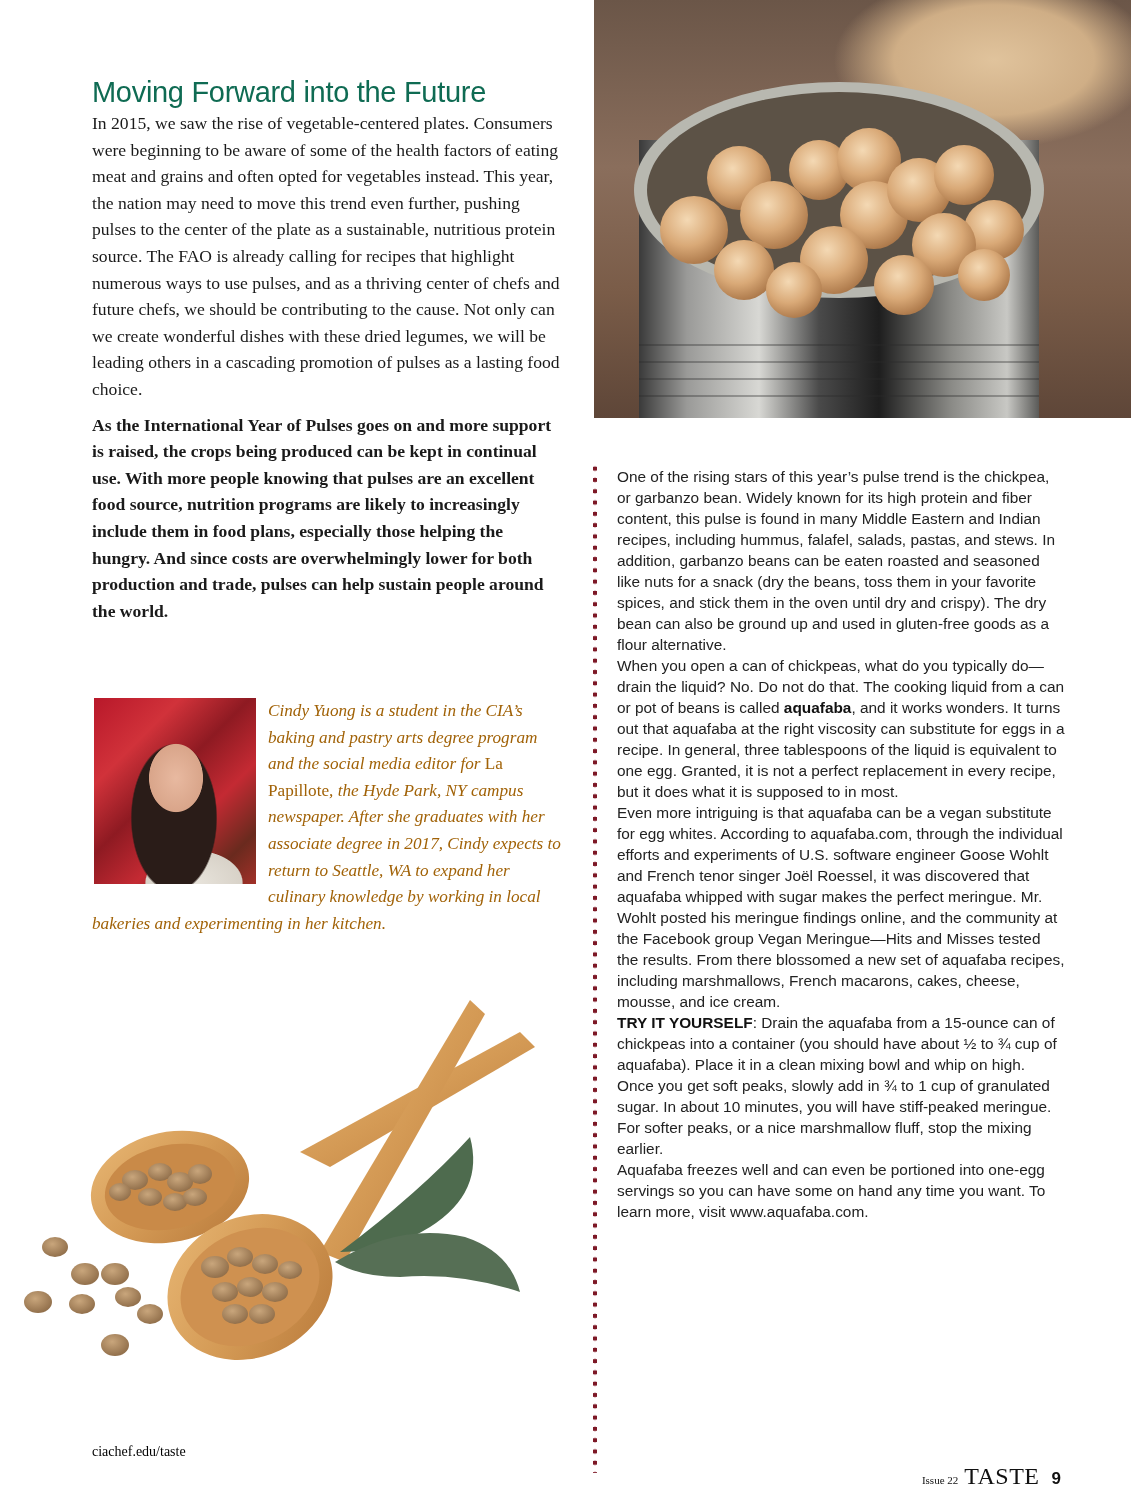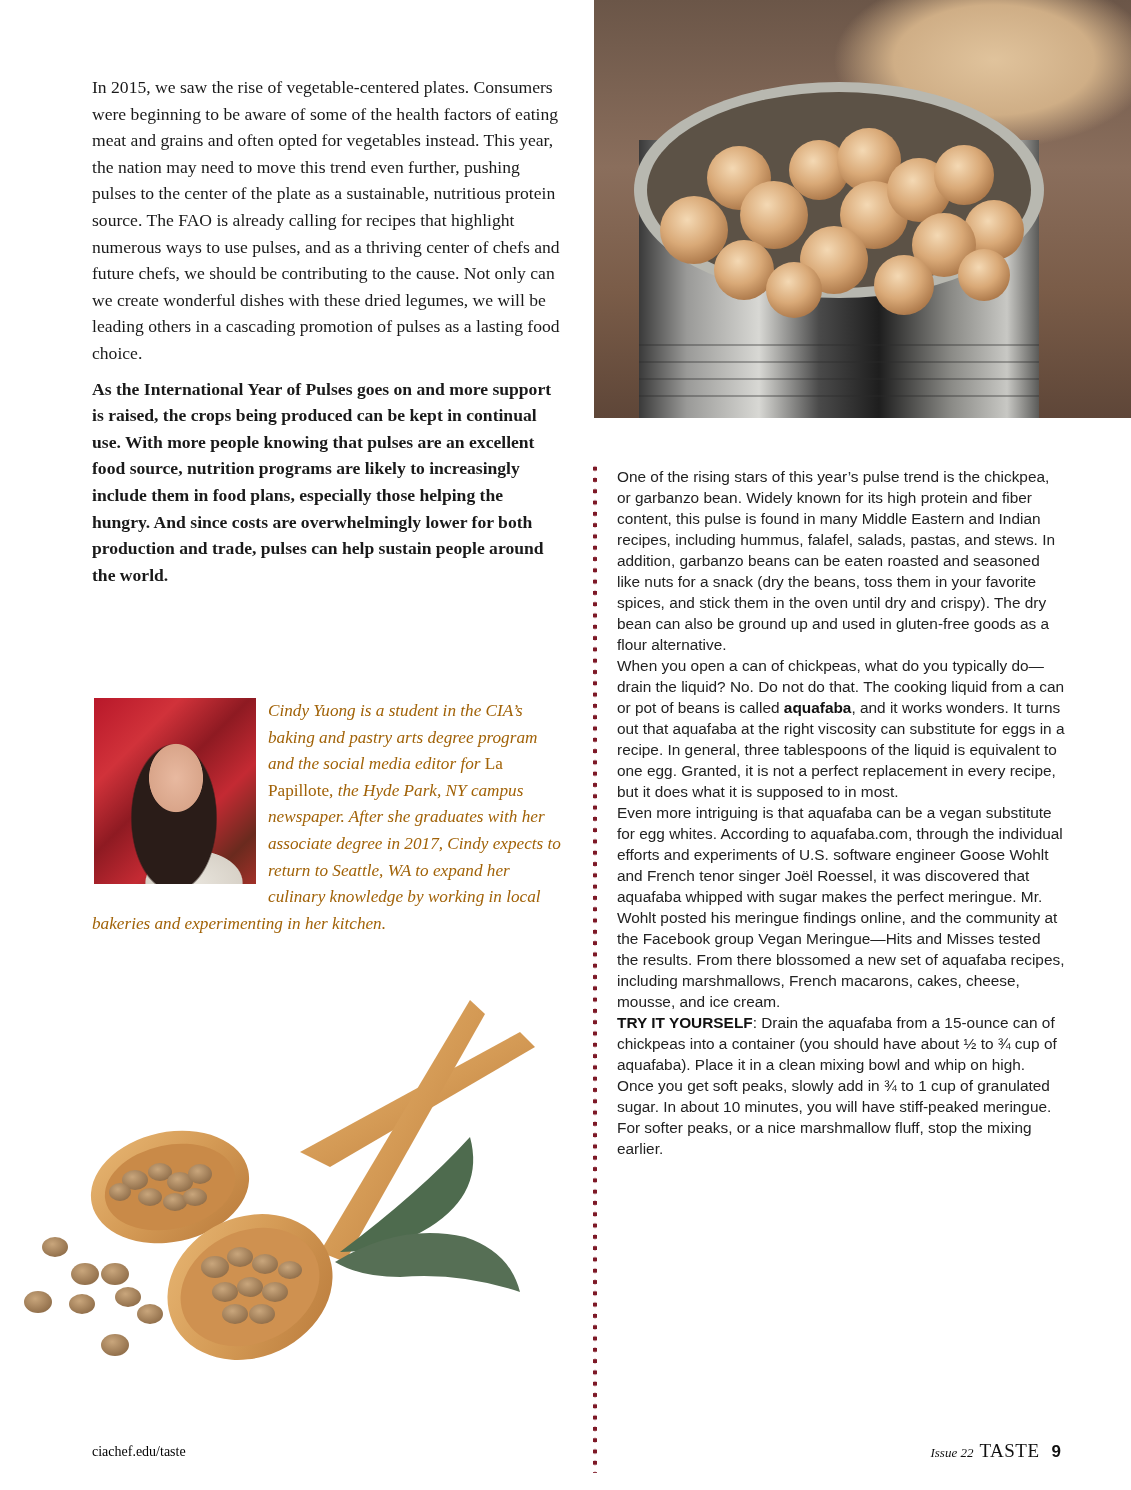--- a/index.html
+++ b/index.html
@@ -76,22 +76,22 @@
   
   .footer-left {
     position:absolute; left:92px; top:1444px;
     font-family:"Liberation Serif", "DejaVu Serif", serif; font-size:14px; color:#000000;
   }
   .footer-right {
     position:absolute; right:70px; top:1440px;
     font-family:"Liberation Serif", "DejaVu Serif", serif; color:#111;
     display:flex; align-items:baseline; gap:6px;
   }
-  .footer-issue { font-style:italic; font-size:13px; }
-  .footer-mag { font-size:19px; letter-spacing:0.5px; }
+  .footer-issue { font-size:11px; }
+  .footer-mag { font-size:24px; letter-spacing:0.5px;margin-top:23px; }
   .footer-page {
     font-family:"Liberation Sans", "DejaVu Sans", sans-serif; font-weight:bold; font-size:17px;
     margin-left:6px;
   }
 </style>
 </head>
 <body>
 
 <div class="page">
 
@@ -138,20 +138,21 @@
         <circle cx="240" cy="260" r="34"></circle>
           <circle cx="150" cy="270" r="30"></circle>
         <circle cx="310" cy="285" r="30"></circle>
           <circle cx="200" cy="290" r="28"></circle>
         <circle cx="390" cy="275" r="26"></circle>
       </g>
     </svg>
   </div>
 
   <div class="left-col">
+    <h2 class="section-title">Moving Forward into the Future</h2>
     <p class="serif-p">In 2015, we saw the rise of vegetable-centered plates. Consumers were beginning to be aware of some of the health factors of eating meat and grains and often opted for vegetables instead. This year, the nation may need to move this trend even further, pushing pulses to the center of the plate as a sustainable, nutritious protein source. The FAO is already calling for recipes that highlight numerous ways to use pulses, and as a thriving center of chefs and future chefs, we should be contributing to the cause. Not only can we create wonderful dishes with these dried legumes, we will be leading others in a cascading promotion of pulses as a lasting food choice.</p>
     <p class="serif-p">As the International Year of Pulses goes on and more support is raised, the crops being produced can be kept in continual use. With more people knowing that pulses are an excellent food source, nutrition programs are likely to increasingly include them in food plans, especially those helping the hungry. And since costs are overwhelmingly lower for both production and trade, pulses can help sustain people around the world.</p>
   </div>
 
   <div class="bio">
     <div class="bio-photo" aria-label="Portrait of Cindy Yuong in front of red maple leaves"></div>
     <p class="bio-text">
       <span>Cindy Yuong is a student in the CIA’s baking and pastry arts degree program and the social media editor for </span><span class="upright">La Papillote</span><span>, the Hyde Park, NY campus newspaper. After she graduates with her associate degree in 2017, Cindy expects to return to Seattle, WA to expand her culinary knowledge by working in local bakeries and experimenting in her kitchen.</span>
     </p>
   </div>
@@ -215,20 +216,21 @@
 
   <div class="right-col">
     <p class="sans-p">One of the rising stars of this year’s pulse trend is the chickpea, or garbanzo bean. Widely known for its high protein and fiber content, this pulse is found in many Middle Eastern and Indian recipes, including hummus, falafel, salads, pastas, and stews. In addition, garbanzo beans can be eaten roasted and seasoned like nuts for a snack (dry the beans, toss them in your favorite spices, and stick them in the oven until dry and crispy). The dry bean can also be ground up and used in gluten-free goods as a flour alternative.</p>
     <p class="sans-p">
       <span>When you open a can of chickpeas, what do you typically do—drain the liquid? No. Do not do that. The cooking liquid from a can or pot of beans is called </span><b>aquafaba</b><span>, and it works wonders. It turns out that aquafaba at the right viscosity can substitute for eggs in a recipe. In general, three tablespoons of the liquid is equivalent to one egg. Granted, it is not a perfect replacement in every recipe, but it does what it is supposed to in most.</span>
     </p>
     <p class="sans-p">Even more intriguing is that aquafaba can be a vegan substitute for egg whites. According to aquafaba.com, through the individual efforts and experiments of U.S. software engineer Goose Wohlt and French tenor singer Joël Roessel, it was discovered that aquafaba whipped with sugar makes the perfect meringue. Mr. Wohlt posted his meringue findings online, and the community at the Facebook group Vegan Meringue—Hits and Misses tested the results. From there blossomed a new set of aquafaba recipes, including marshmallows, French macarons, cakes, cheese, mousse, and ice cream.</p>
     <p class="sans-p">
       <b>TRY IT YOURSELF</b><span>: Drain the aquafaba from a 15-ounce can of chickpeas into a container (you should have about ½ to ¾ cup of aquafaba). Place it in a clean mixing bowl and whip on high. Once you get soft peaks, slowly add in ¾ to 1 cup of granulated sugar. In about 10 minutes, you will have stiff-peaked meringue. For softer peaks, or a nice marshmallow fluff, stop the mixing earlier.</span>
     </p>
+    <p class="sans-p">Aquafaba freezes well and can even be portioned into one-egg servings so you can have some on hand any time you want. To learn more, visit www.aquafaba.com.</p>
   </div>
 
   <div class="footer-left">ciachef.edu/taste</div>
   <div class="footer-right">
     <span class="footer-issue">Issue 22</span>
     <span class="footer-mag">TASTE</span>
     <span class="footer-page">9</span>
   </div>
 </div>
 

